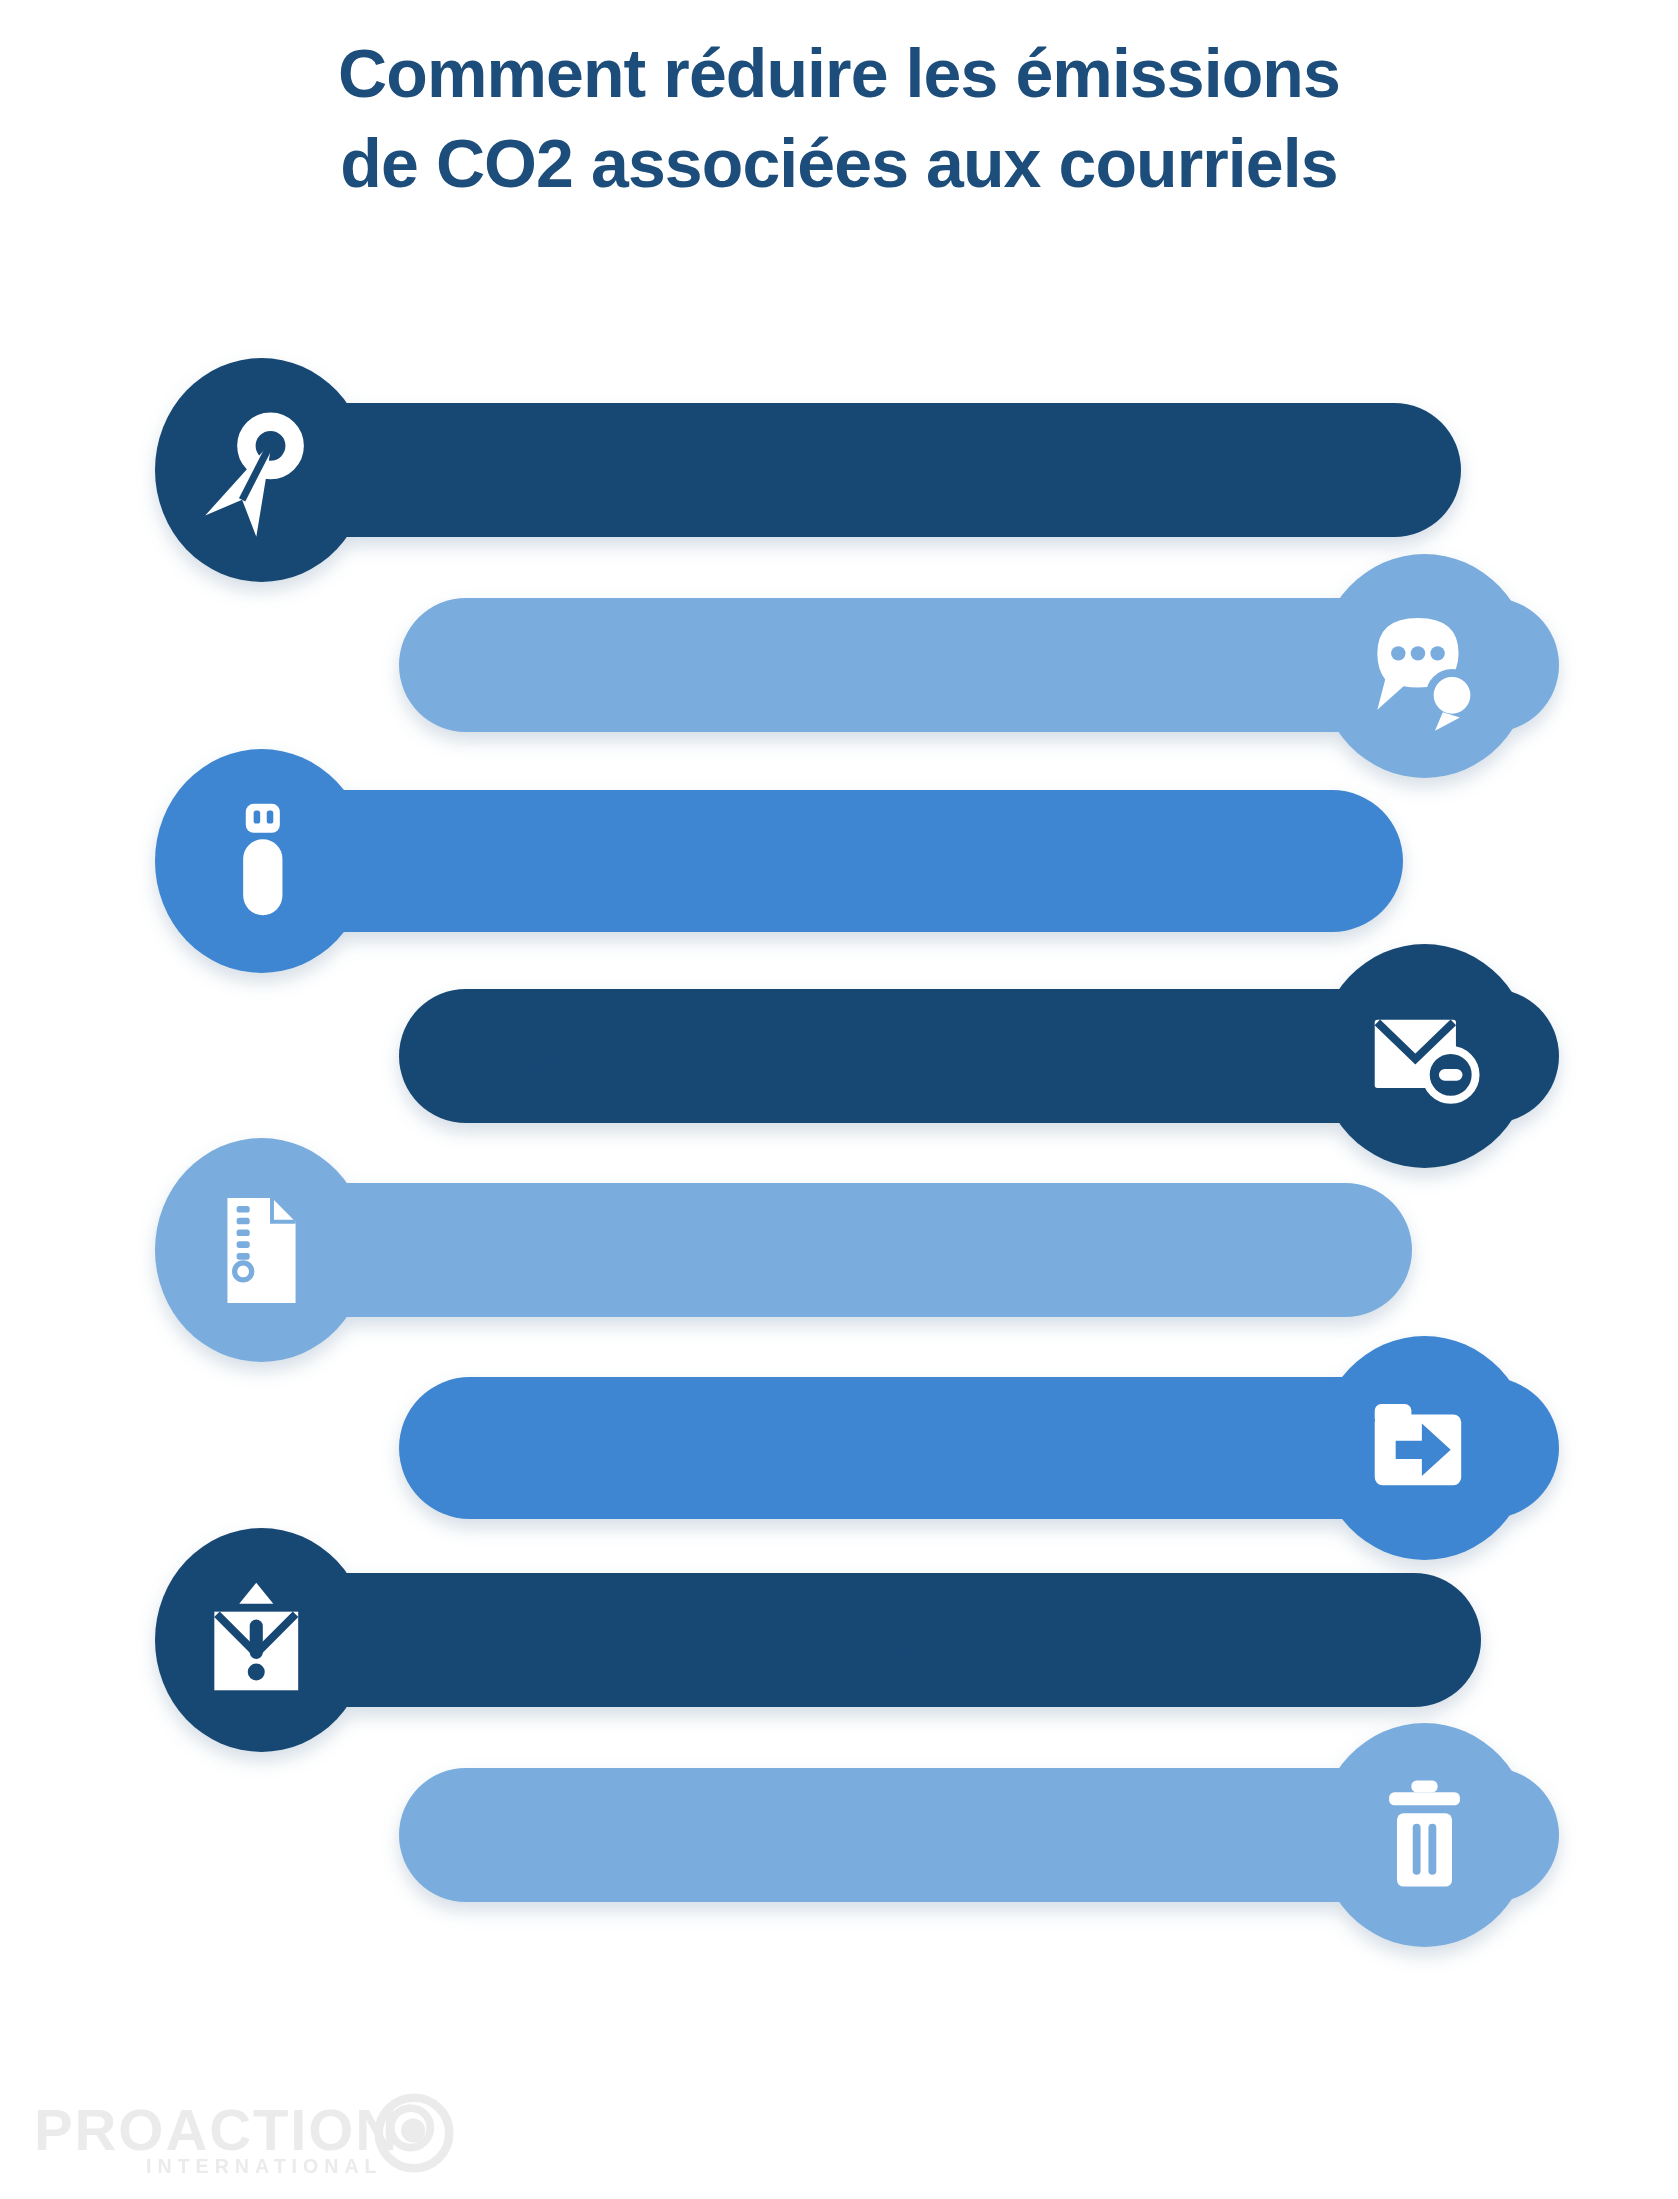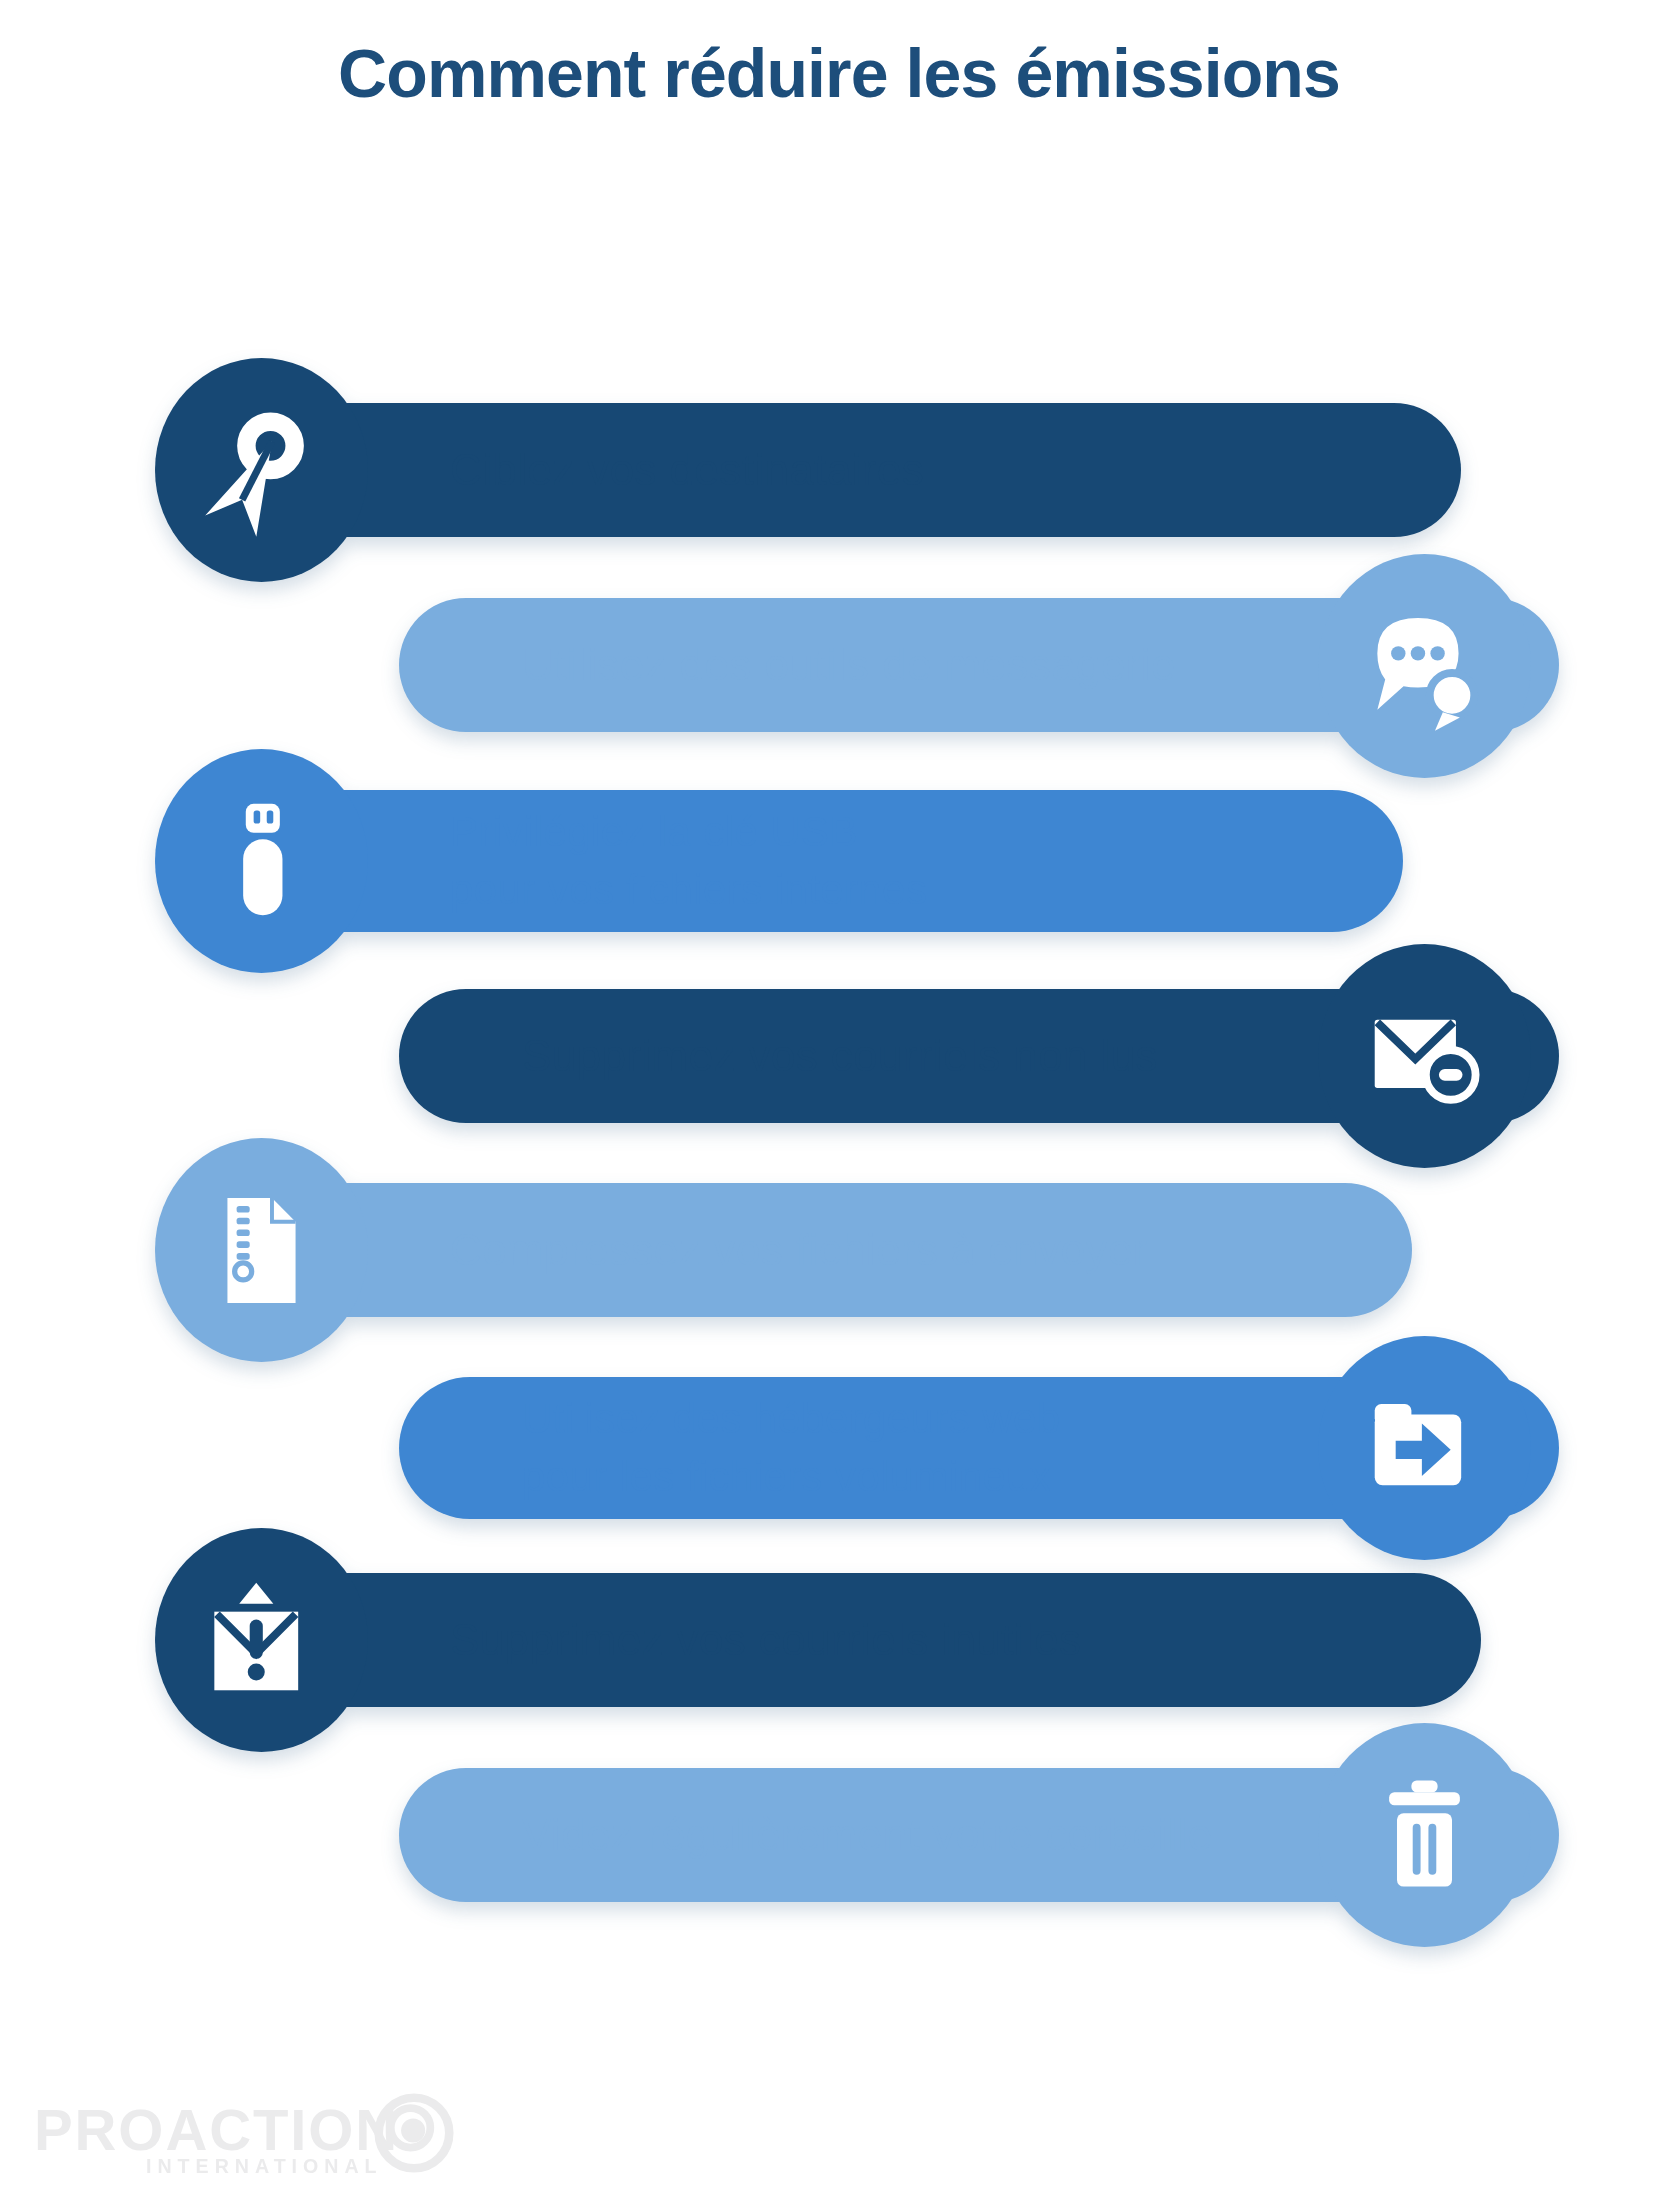--- a/index.html
+++ b/index.html
@@ -60,20 +60,21 @@
   }
   .brand-logo{position:absolute;left:371px;top:2090px;width:86px;height:86px;}
 </style>
 </head>
 <body>
 
 <div class="canvas">
 
   <h1 class="title">
     <span>Comment réduire les émissions</span>
+    <span>de CO2 associées aux courriels</span>
   </h1>
 
   <div class="row" id="r1">
     <div class="pill p-left th-navy">
       <div class="txt">
         <span class="line">Ciblez vos destinataires</span>
 
       </div>
     </div>
     <div class="bubble b-left th-navy">

